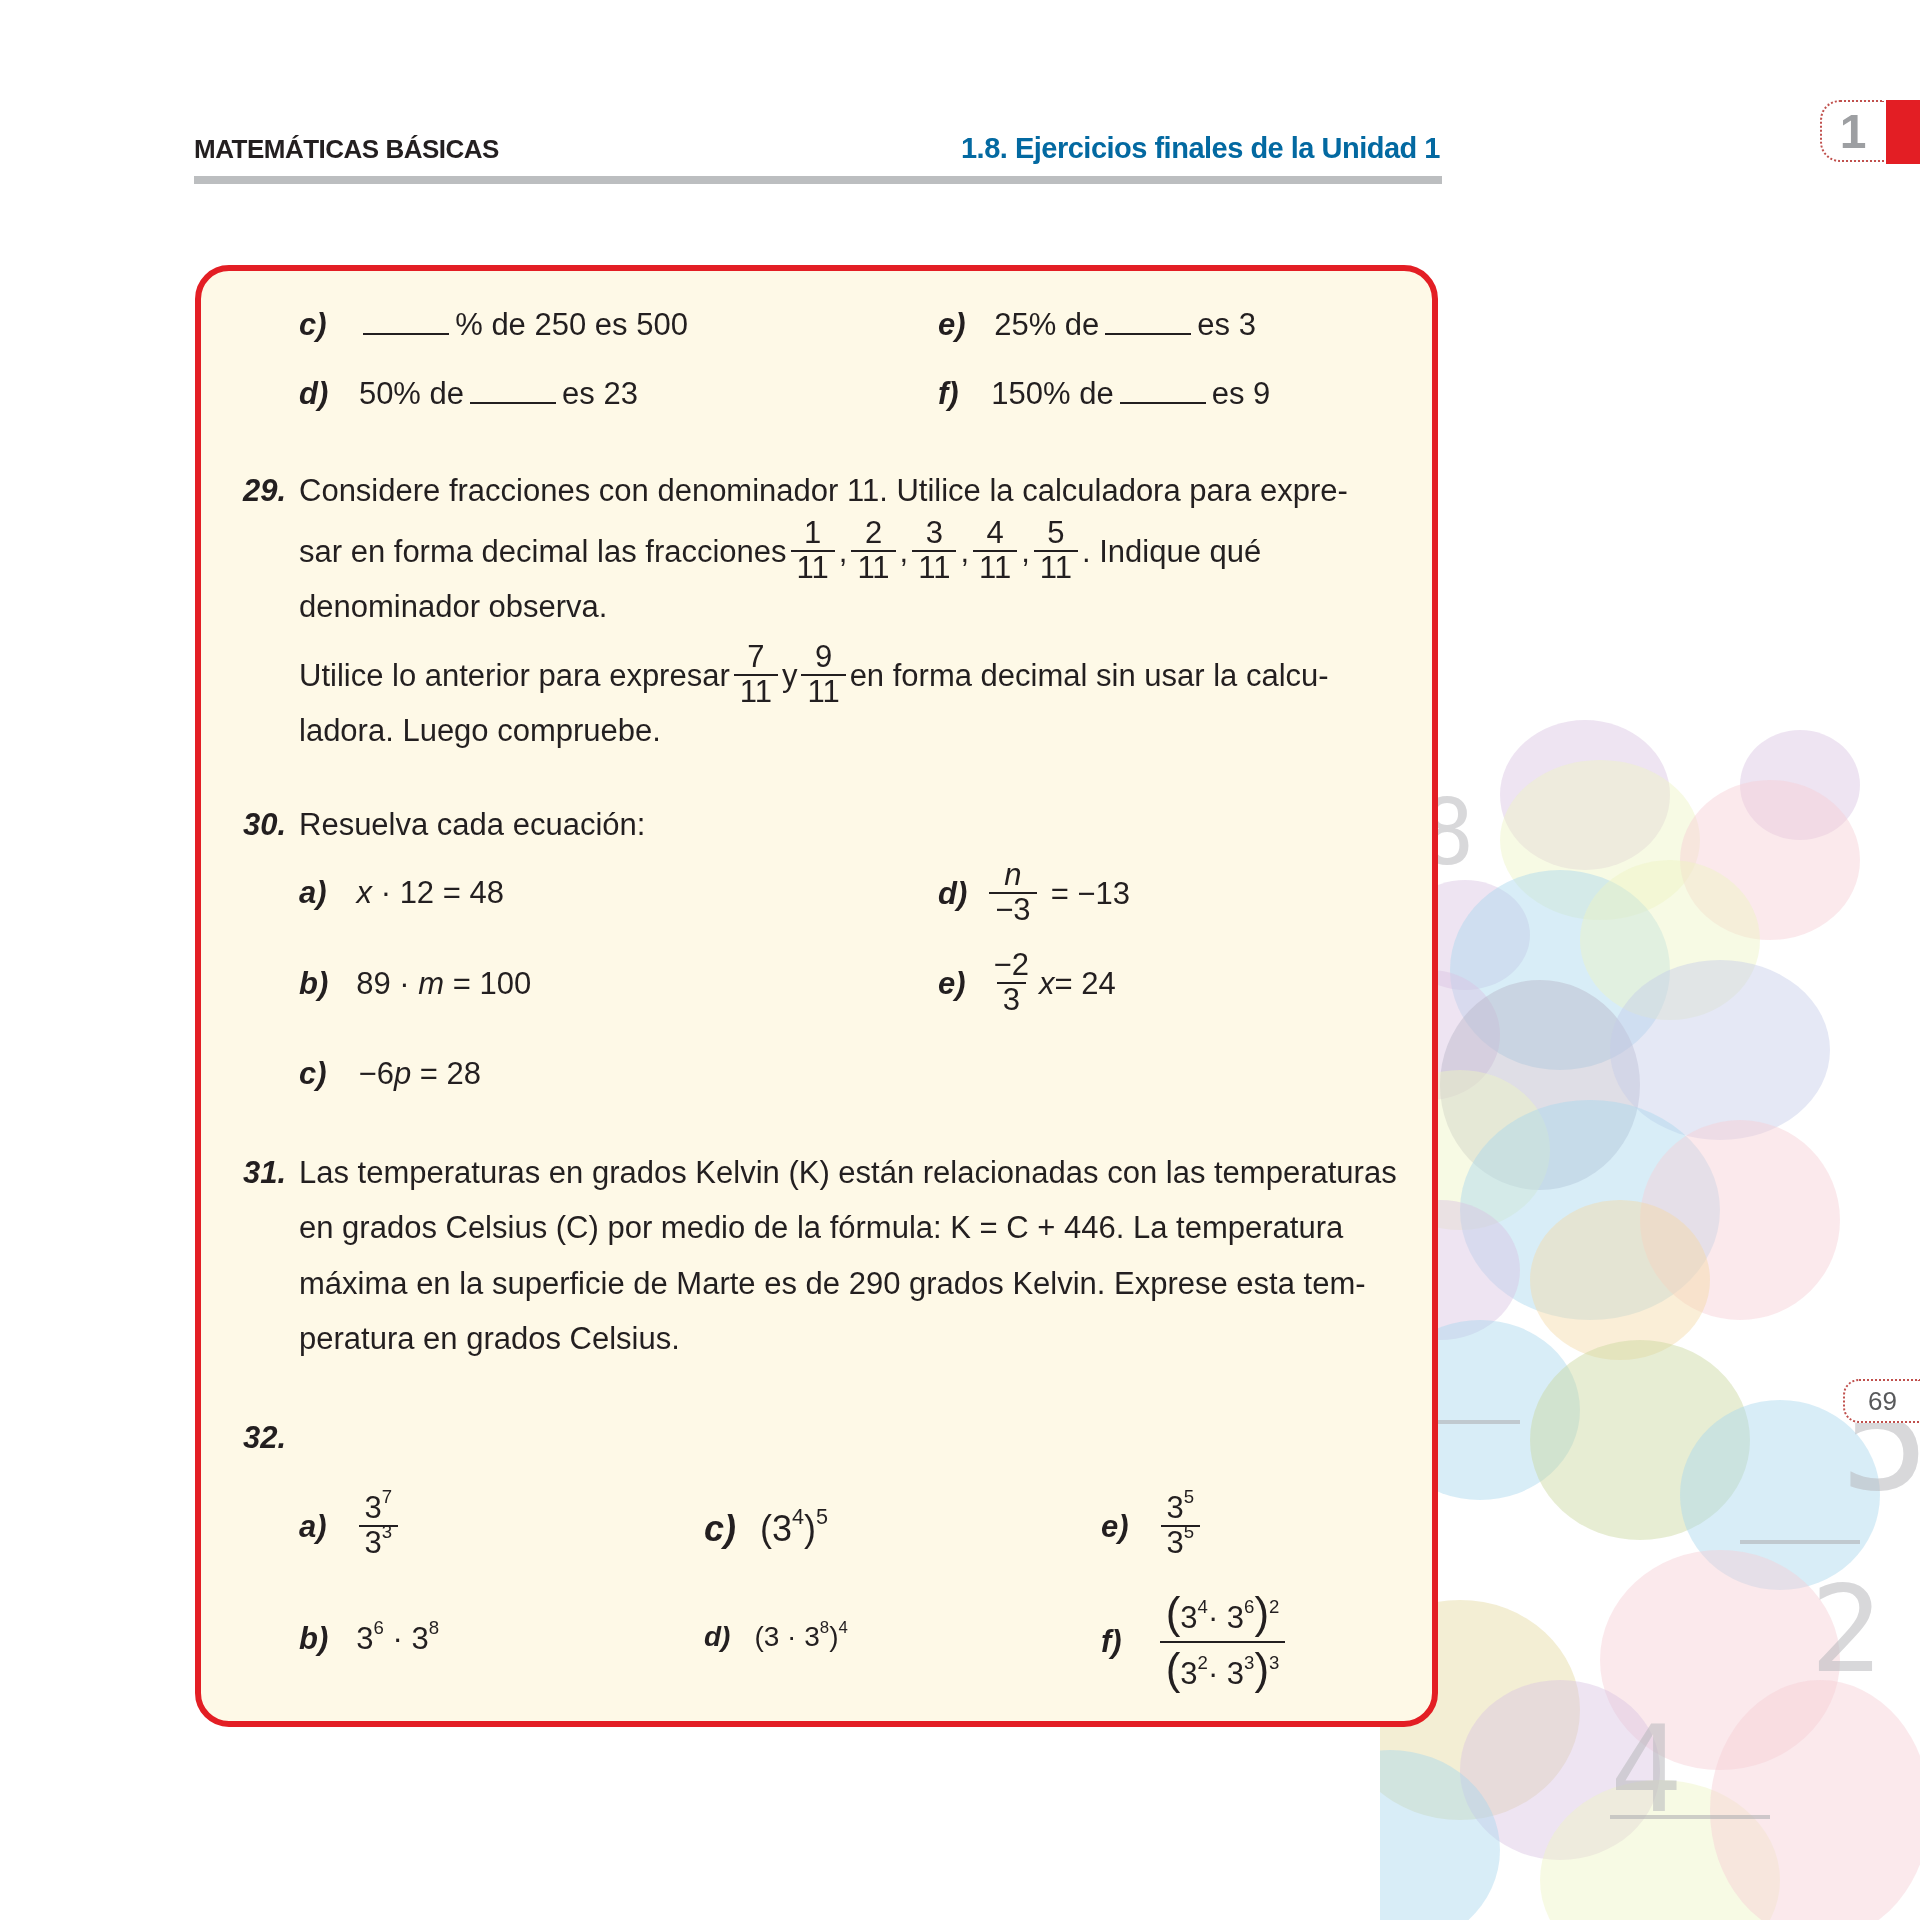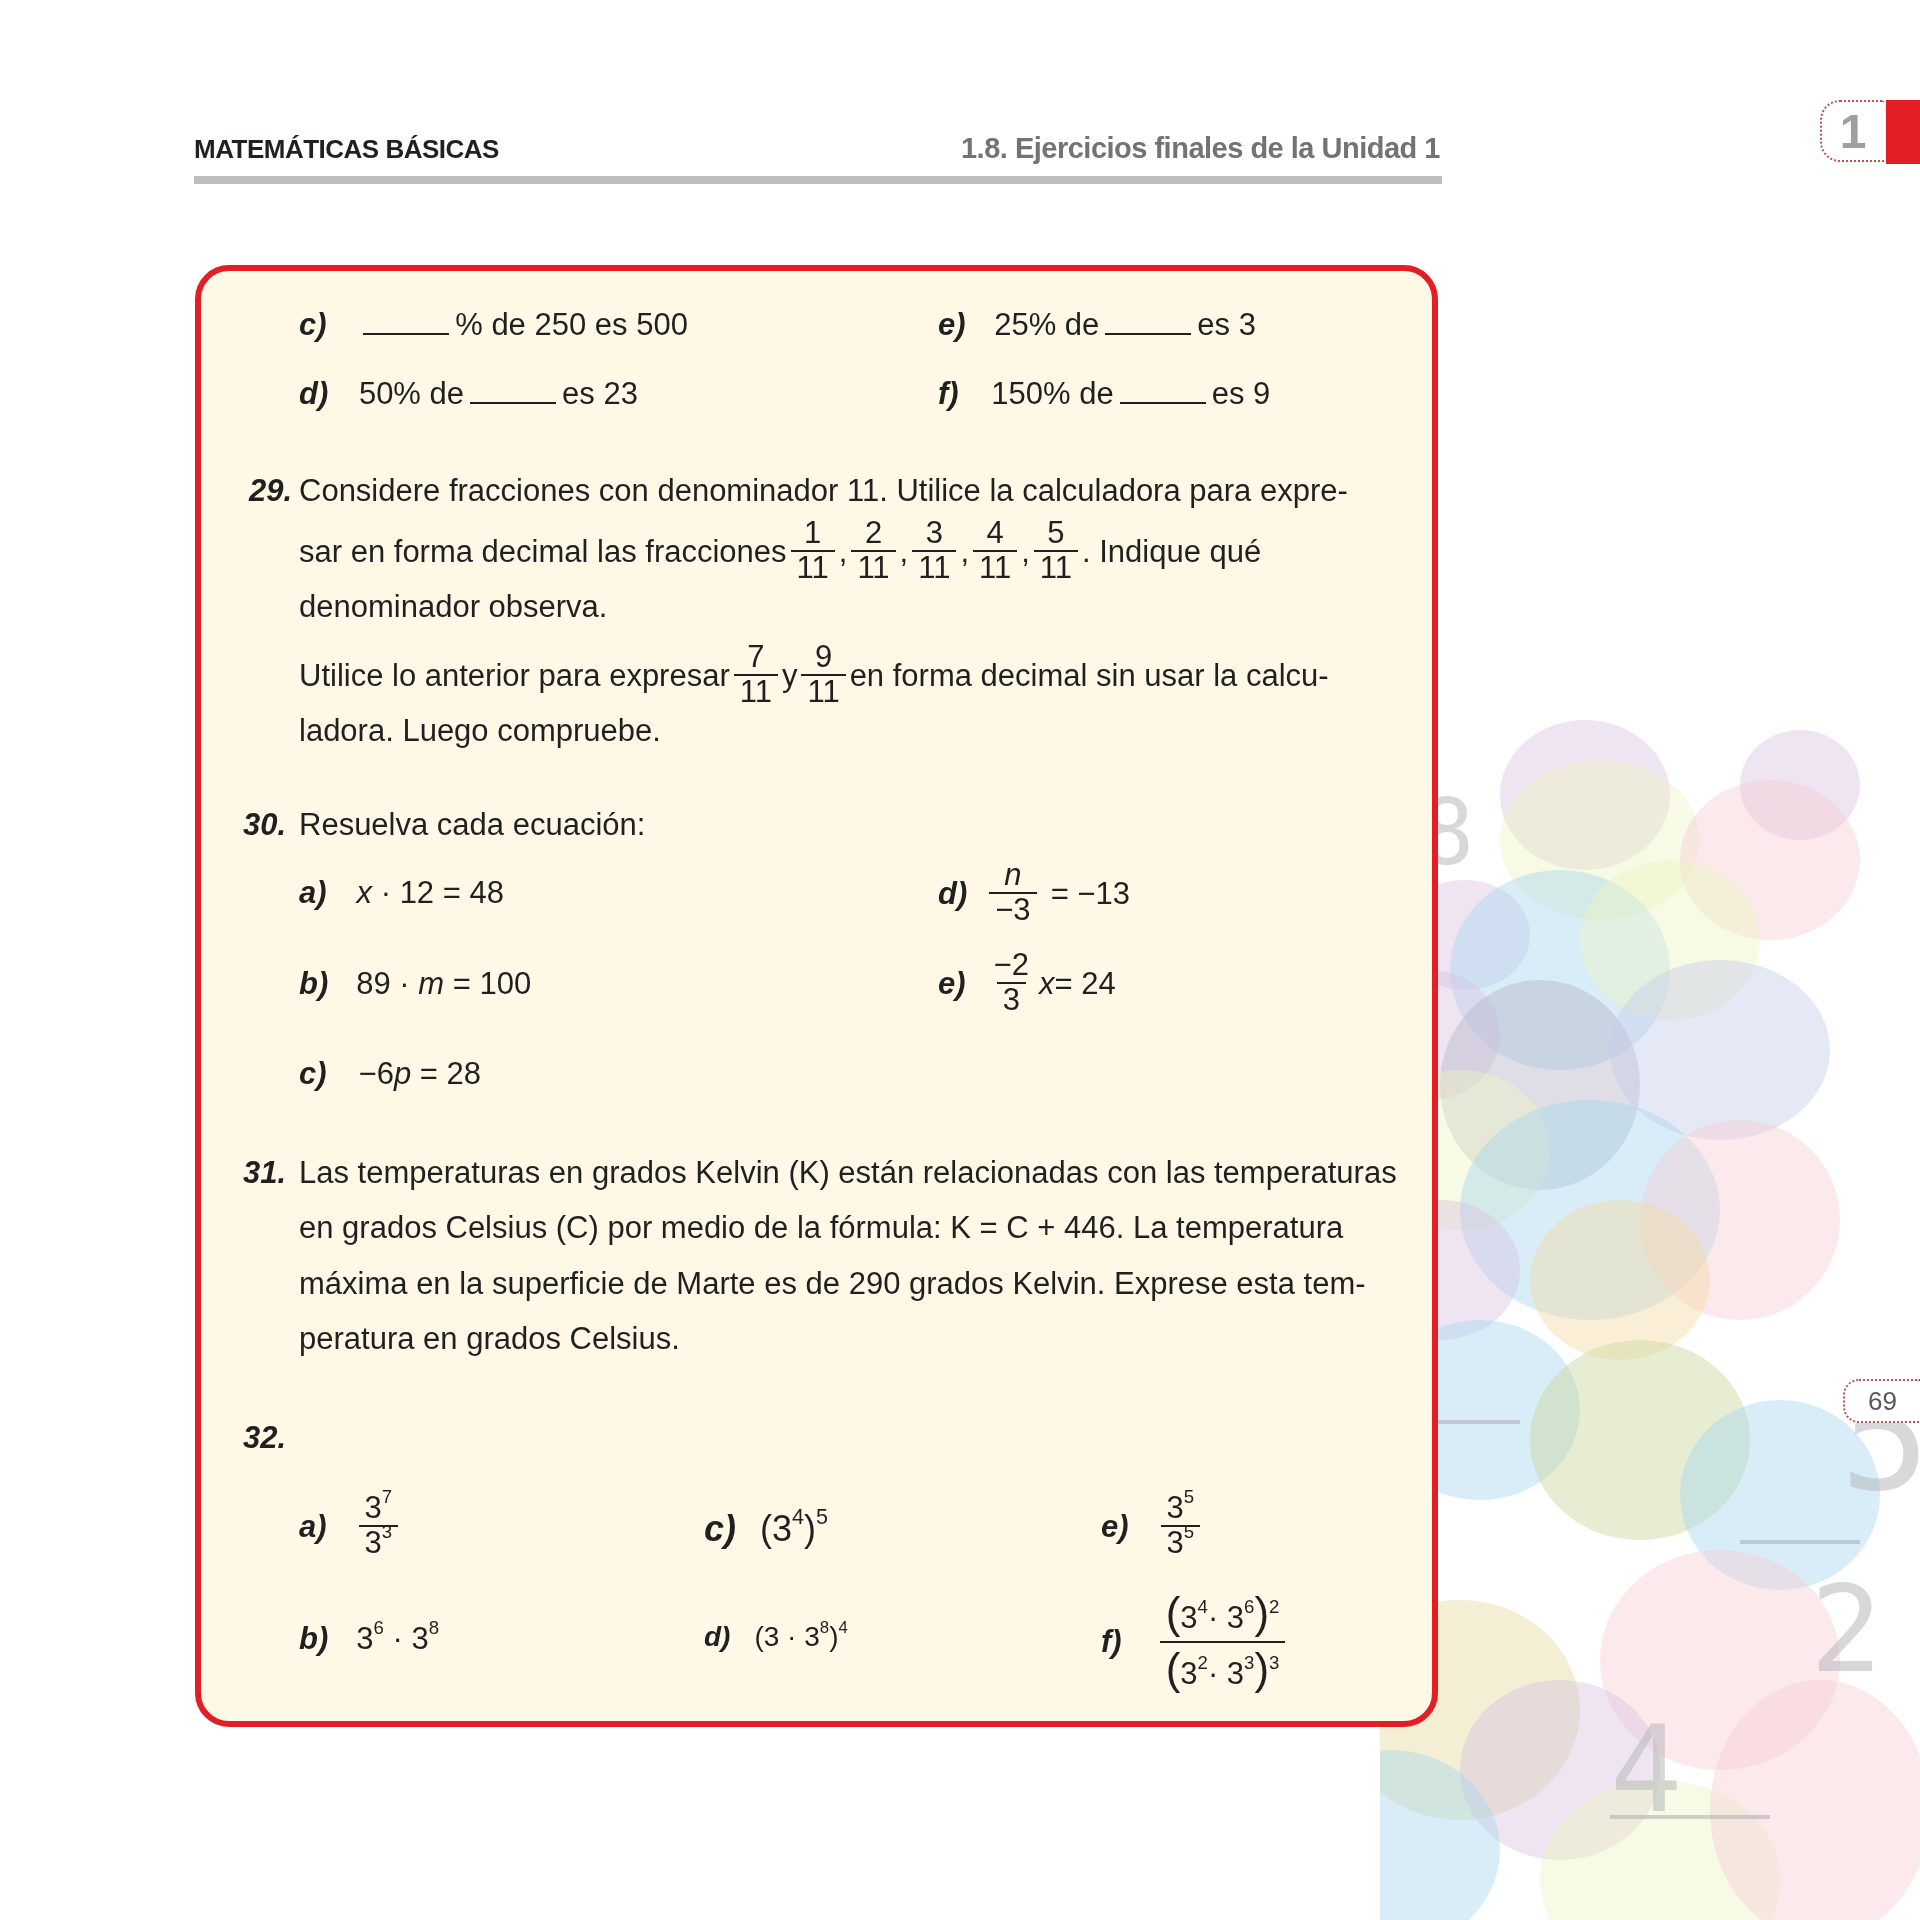--- a/index.html
+++ b/index.html
@@ -8,21 +8,21 @@
     background:#ffffff; color:#231f20;
     font-family:"Liberation Sans", "DejaVu Sans", sans-serif;
   }
   
   .hdr-left {
     position:absolute; left:194px; top:134px;
     font-weight:bold; font-size:26px; letter-spacing:-0.5px; color:#231f20;
   }
   .hdr-right {
     position:absolute; right:480px; top:132px;
-    font-weight:bold; font-size:29px; letter-spacing:-0.5px; color:#737373;
+    font-weight:bold; font-size:29px; letter-spacing:-0.5px; color:#0369a1;
   }
   .hdr-rule {
     position:absolute; left:194px; top:176px; width:1248px; height:8px; background:#bcbec0;
   }
   
   .chap-tab {
     position:absolute; left:1820px; top:100px; width:64px; height:62px;
     border:2px dotted #c0504d; border-right:none; border-radius:20px 0 0 20px;
     background:#fff; box-sizing:border-box;
     display:flex; align-items:center; justify-content:center;
@@ -122,21 +122,21 @@
   </div>
   <div class="txt" style="left:737px;top:38px">
     <span class="lbl">e)</span>
     <span style="display:inline-block;width:20px"></span><span>25% de</span><span class="blank"></span><span>es 3</span>
   </div>
   <div class="txt" style="left:737px;top:107px">
     <span class="lbl">f)</span>
     <span style="display:inline-block;width:24px"></span><span>150% de</span><span class="blank"></span><span>es 9</span>
   </div>
 
-  <div class="txt num" style="left:48px;top:204px">29.</div>
+  <div class="txt num" style="left:42px;top:204px">29.</div>
   <div class="txt" style="left:98px;top:204px">Considere fracciones con denominador 11. Utilice la calculadora para expre-</div>
   <div class="txt" style="left:98px;top:240px;height:80px;display:flex;align-items:center">
     <span>sar en forma decimal las fracciones</span>
     <span class="frac">
         <span class="n">1</span>
         <span class="d">11</span>
       </span>,
     <span class="frac">
         <span class="n">2</span>
         <span class="d">11</span>

